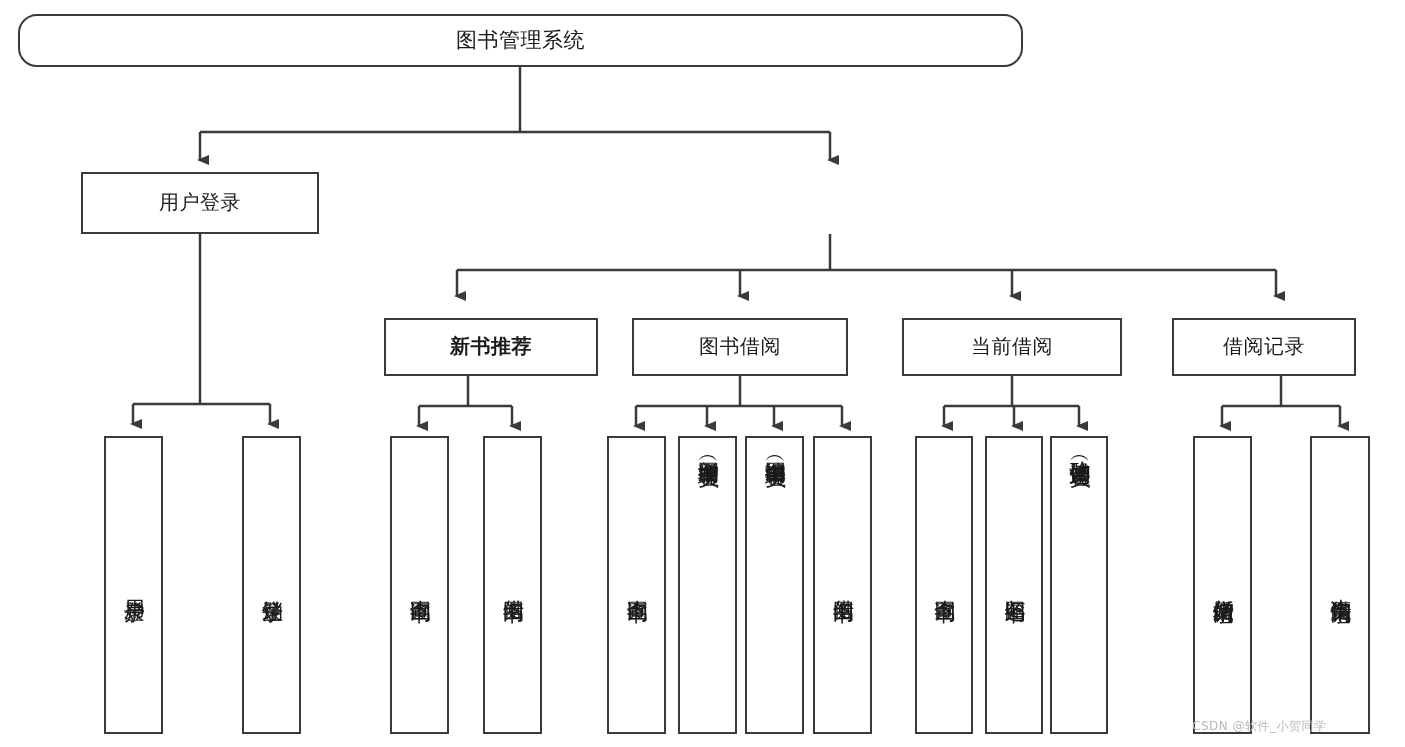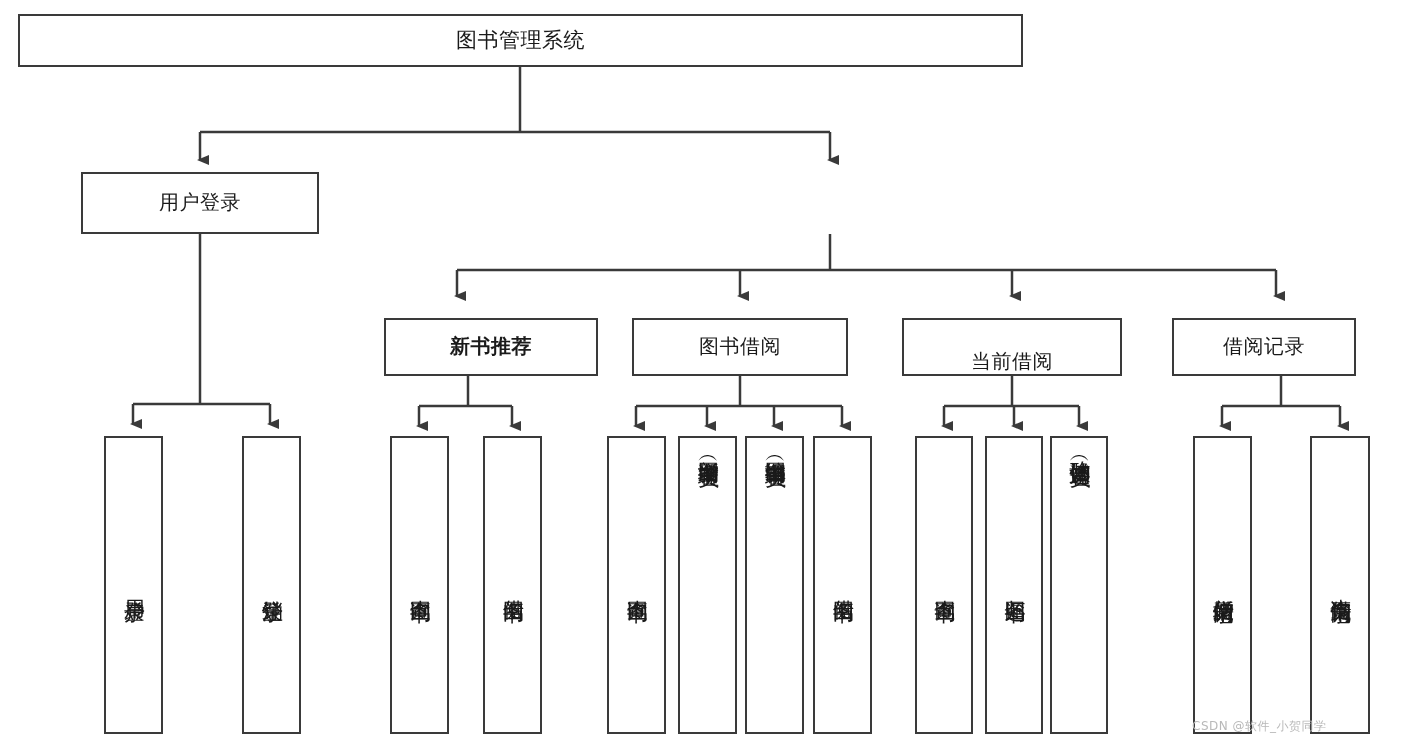--- a/index.html
+++ b/index.html
@@ -128,35 +128,35 @@
       <path d="M1079,406 L1079,426" marker-end="url(#arrow)"></path>
 
       <path d="M1281,376 L1281,406"></path>
       <path d="M1222,406 L1340,406"></path>
       <path d="M1222,406 L1222,426" marker-end="url(#arrow)"></path>
       <path d="M1340,406 L1340,426" marker-end="url(#arrow)"></path>
 
     </g>
   </svg>
 
-  <div class="node root" style="left:18px; top:14px; width:1005px; height:53px;">
+  <div class="node root" style="left:18px; top:14px; width:1005px; height:53px;border-radius:19px;">
     <span class="node-label">图书管理系统</span>
   </div>
 
   <div class="node lvl1" style="left:81px; top:172px; width:238px; height:62px;">
     <span class="node-label">用户登录</span>
   </div>
 
   <div class="node lvl2" style="left:384px; top:318px; width:214px; height:58px;font-weight:bold;">
     <span class="node-label">新书推荐</span>
   </div>
   <div class="node lvl2" style="left:632px; top:318px; width:216px; height:58px;">
     <span class="node-label">图书借阅</span>
   </div>
-  <div class="node lvl2" style="left:902px; top:318px; width:220px; height:58px;align-items:flex-end;">
+  <div class="node lvl2" style="left:902px; top:318px; width:220px; height:58px;">
     <span class="node-label">当前借阅</span>
   </div>
   <div class="node lvl2" style="left:1172px; top:318px; width:184px; height:58px;">
     <span class="node-label">借阅记录</span>
   </div>
 
   <div class="node leaf" style="left:104px; top:436px; width:59px; height:298px;">
     <span class="node-label">用户登录</span>
   </div>
   <div class="node leaf" style="left:242px; top:436px; width:59px; height:298px;">

